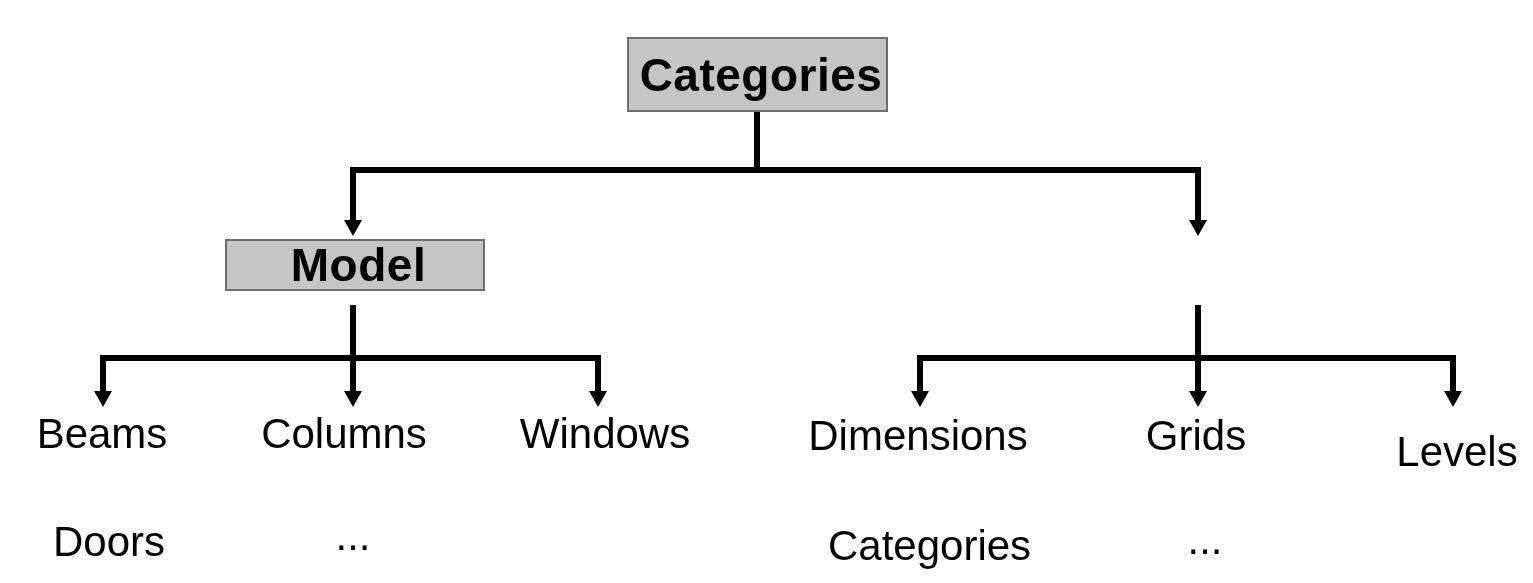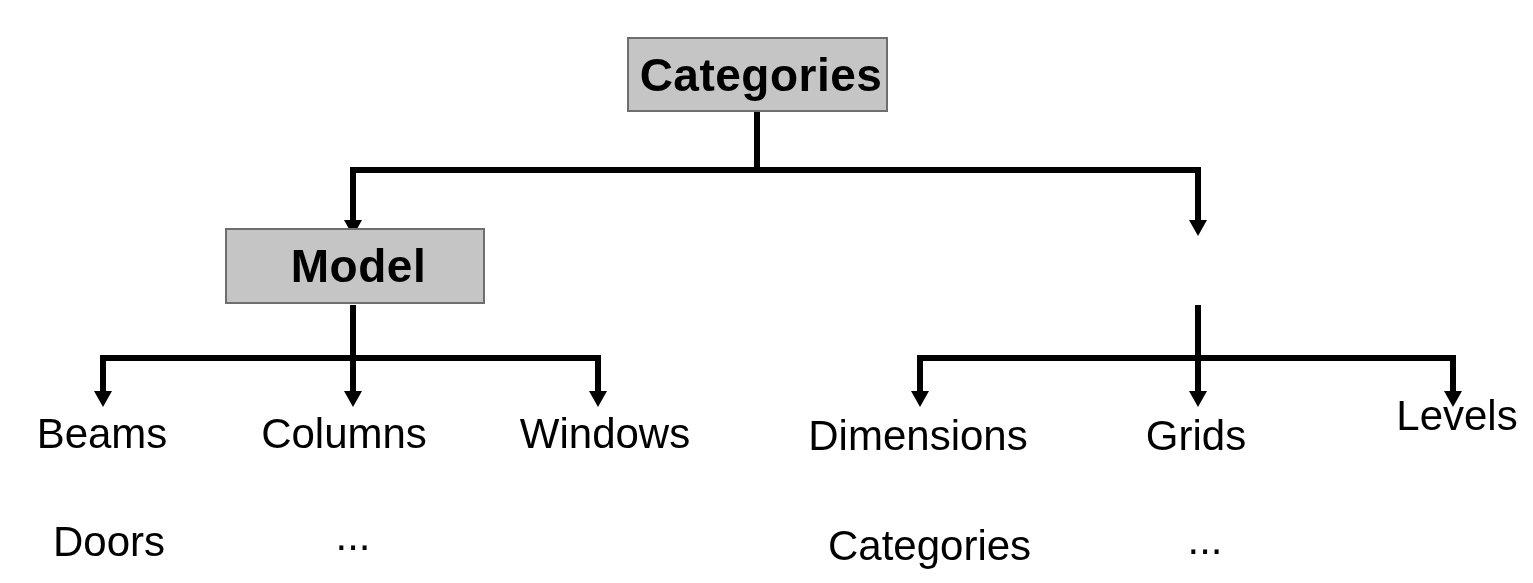--- a/index.html
+++ b/index.html
@@ -23,34 +23,34 @@
   .connector-layer path{stroke:var(--line);stroke-width:6;fill:none;stroke-linecap:square;}
   .connector-layer polygon{fill:var(--line);stroke:none;}
   .node-box{
     position:absolute;
     background:var(--box-fill);
     border:2px solid var(--box-border);
     display:flex;align-items:center;justify-content:center;
     font-weight:bold;font-size:46px;letter-spacing:0.5px;padding-left:7px;
   }
   .box-categories{left:627px;top:37px;width:261px;height:75px;}
-  .box-model{left:225px;top:228px;width:260px;height:76px;}
+  .box-model{left:225px;top:239px;width:260px;height:52px;}
   .box-annotation{left:1067px;top:237px;width:265px;height:72px;}
   .leaf{
     position:absolute;
     font-size:42px;line-height:1.15;
     white-space:nowrap;
   }
   .centered{transform:translateX(-50%);}
   .leaf-beams{left:102px;top:410px;}
   .leaf-columns{left:344px;top:410px;}
   .leaf-windows{left:605px;top:410px;}
   .leaf-dimensions{left:918px;top:412px;}
   .leaf-grids{left:1196px;top:412px;}
-  .leaf-levels{left:1457px;top:392px;}
+  .leaf-levels{left:1457px;top:428px;}
   .leaf-doors{left:35px;top:518px;margin-left:18px;}
   .leaf-dots-model{left:353px;top:512px;}
   .leaf-textnotes{left:828px;top:522px;}
   .leaf-dots-annotation{left:1205px;top:516px;}
 </style>
 </head>
 <body>
 
 <div class="canvas">
 

